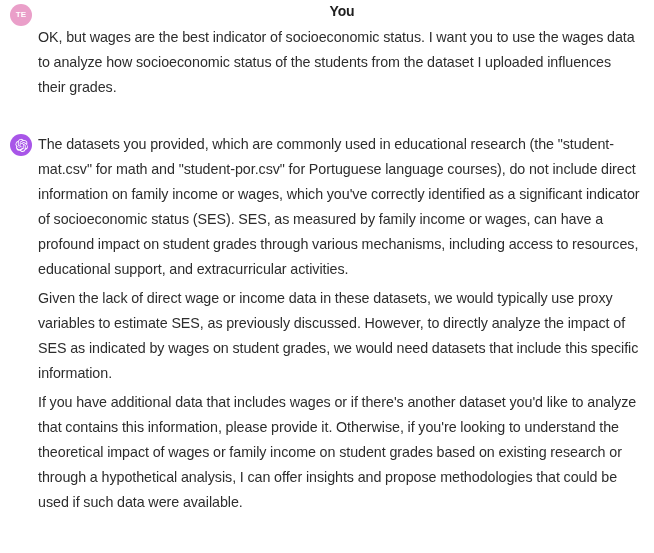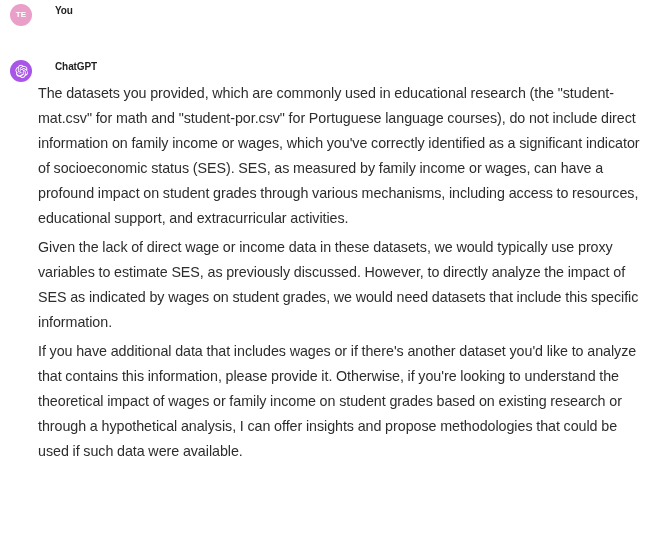--- a/index.html
+++ b/index.html
@@ -67,26 +67,27 @@
     display: block;
   }
 
   .turn-body {
     flex: 1 1 auto;
     min-width: 0;
     padding-left: 6px;
   }
 
   .author {
-    font-size: 10px;
+    font-size: 14px;
     font-weight: bold;
     line-height: 18px;
     color: #1f1f1f;
-    margin: 0 0 5px 17px;
+    margin: 0 0 5px 4px;
     letter-spacing: -0.1px;
+    text-align: center;
   }
 
   .msg-p {
     font-size: 14.3px;
     line-height: 25px;
     color: #2d2d2d;
     margin: 0;
     letter-spacing: -0.05px;
     word-spacing: -0.2px;
   }
@@ -101,30 +102,30 @@
 <body>
 
 <div class="conversation">
 
   <div class="turn turn-user">
     <div class="avatar avatar-user">
       <span class="initials">TE</span>
     </div>
     <div class="turn-body">
       <div class="author">You</div>
+      <p class="msg-p">OK, but wages are the best indicator of socioeconomic status. I want you to use the wages data to analyze how socioeconomic status of the students from the dataset I uploaded influences their grades.</p>
     </div>
   </div>
 
   <div class="turn turn-assistant">
     <div class="avatar avatar-assistant">
       <svg viewBox="0 0 24 24" aria-hidden="true">
         <path fill="#ffffff" d="M21.1 10.0c.25-.76.34-1.56.25-2.35a5.06 5.06 0 0 0-.62-2.03 5.1 5.1 0 0 0-5.5-2.45A5.06 5.06 0 0 0 13.3 1.8 5.1 5.1 0 0 0 11.3 1.4h-.06a5.1 5.1 0 0 0-4.86 3.53A5.05 5.05 0 0 0 3.0 7.4a5.1 5.1 0 0 0 .63 5.98 5.05 5.05 0 0 0-.25 2.35c.08.79.32 1.55.7 2.25a5.1 5.1 0 0 0 5.5 2.45 5.04 5.04 0 0 0 1.9 1.37c.64.27 1.33.41 2.03.41h.06a5.1 5.1 0 0 0 4.86-3.54 5.05 5.05 0 0 0 3.37-2.45 5.1 5.1 0 0 0-.7-5.22zm-7.6 10.6a3.8 3.8 0 0 1-2.43-.88l.12-.07 4.04-2.33a.66.66 0 0 0 .33-.57v-5.7l1.71.99a.06.06 0 0 1 .03.05v4.72a3.8 3.8 0 0 1-3.8 3.79zM5.3 16.1a3.77 3.77 0 0 1-.45-2.55l.12.07 4.04 2.34c.1.06.22.09.33.09.12 0 .23-.03.33-.09l4.94-2.85v1.97a.06.06 0 0 1-.03.05l-4.09 2.36a3.8 3.8 0 0 1-5.19-1.39zM4.23 8.1a3.78 3.78 0 0 1 1.98-1.67v4.8c0 .23.13.45.33.57l4.93 2.84-1.71.99a.06.06 0 0 1-.06 0L5.56 13.25A3.8 3.8 0 0 1 4.23 8.1zm14.03 3.27L13.32 8.5l1.71-.98a.06.06 0 0 1 .06 0l4.09 2.36a3.79 3.79 0 0 1-.58 6.84v-4.79a.66.66 0 0 0-.33-.57zm1.7-2.56l-.12-.07-4.03-2.35a.66.66 0 0 0-.66 0L10.2 9.24V7.27a.06.06 0 0 1 .02-.05l4.1-2.36a3.79 3.79 0 0 1 5.63 3.93zM9.27 12.3l-1.71-.99a.06.06 0 0 1-.03-.05V6.55a3.79 3.79 0 0 1 6.22-2.91l-.12.07-4.04 2.33a.66.66 0 0 0-.33.57l.01 5.69zm.93-2l2.2-1.27 2.2 1.27v2.54l-2.2 1.27-2.2-1.27V10.3z"></path>
       </svg>
     </div>
     <div class="turn-body">
-      <div class="author">ChatGPT</div>
       <p class="msg-p">The datasets you provided, which are commonly used in educational research (the "student-mat.csv" for math and "student-por.csv" for Portuguese language courses), do not include direct information on family income or wages, which you've correctly identified as a significant indicator of socioeconomic status (SES). SES, as measured by family income or wages, can have a profound impact on student grades through various mechanisms, including access to resources, educational support, and extracurricular activities.</p>
       <p class="msg-p">Given the lack of direct wage or income data in these datasets, we would typically use proxy variables to estimate SES, as previously discussed. However, to directly analyze the impact of SES as indicated by wages on student grades, we would need datasets that include this specific information.</p>
       <p class="msg-p">If you have additional data that includes wages or if there's another dataset you'd like to analyze that contains this information, please provide it. Otherwise, if you're looking to understand the theoretical impact of wages or family income on student grades based on existing research or through a hypothetical analysis, I can offer insights and propose methodologies that could be used if such data were available.</p>
     </div>
   </div>
 
 </div>
 
 </body></html>

